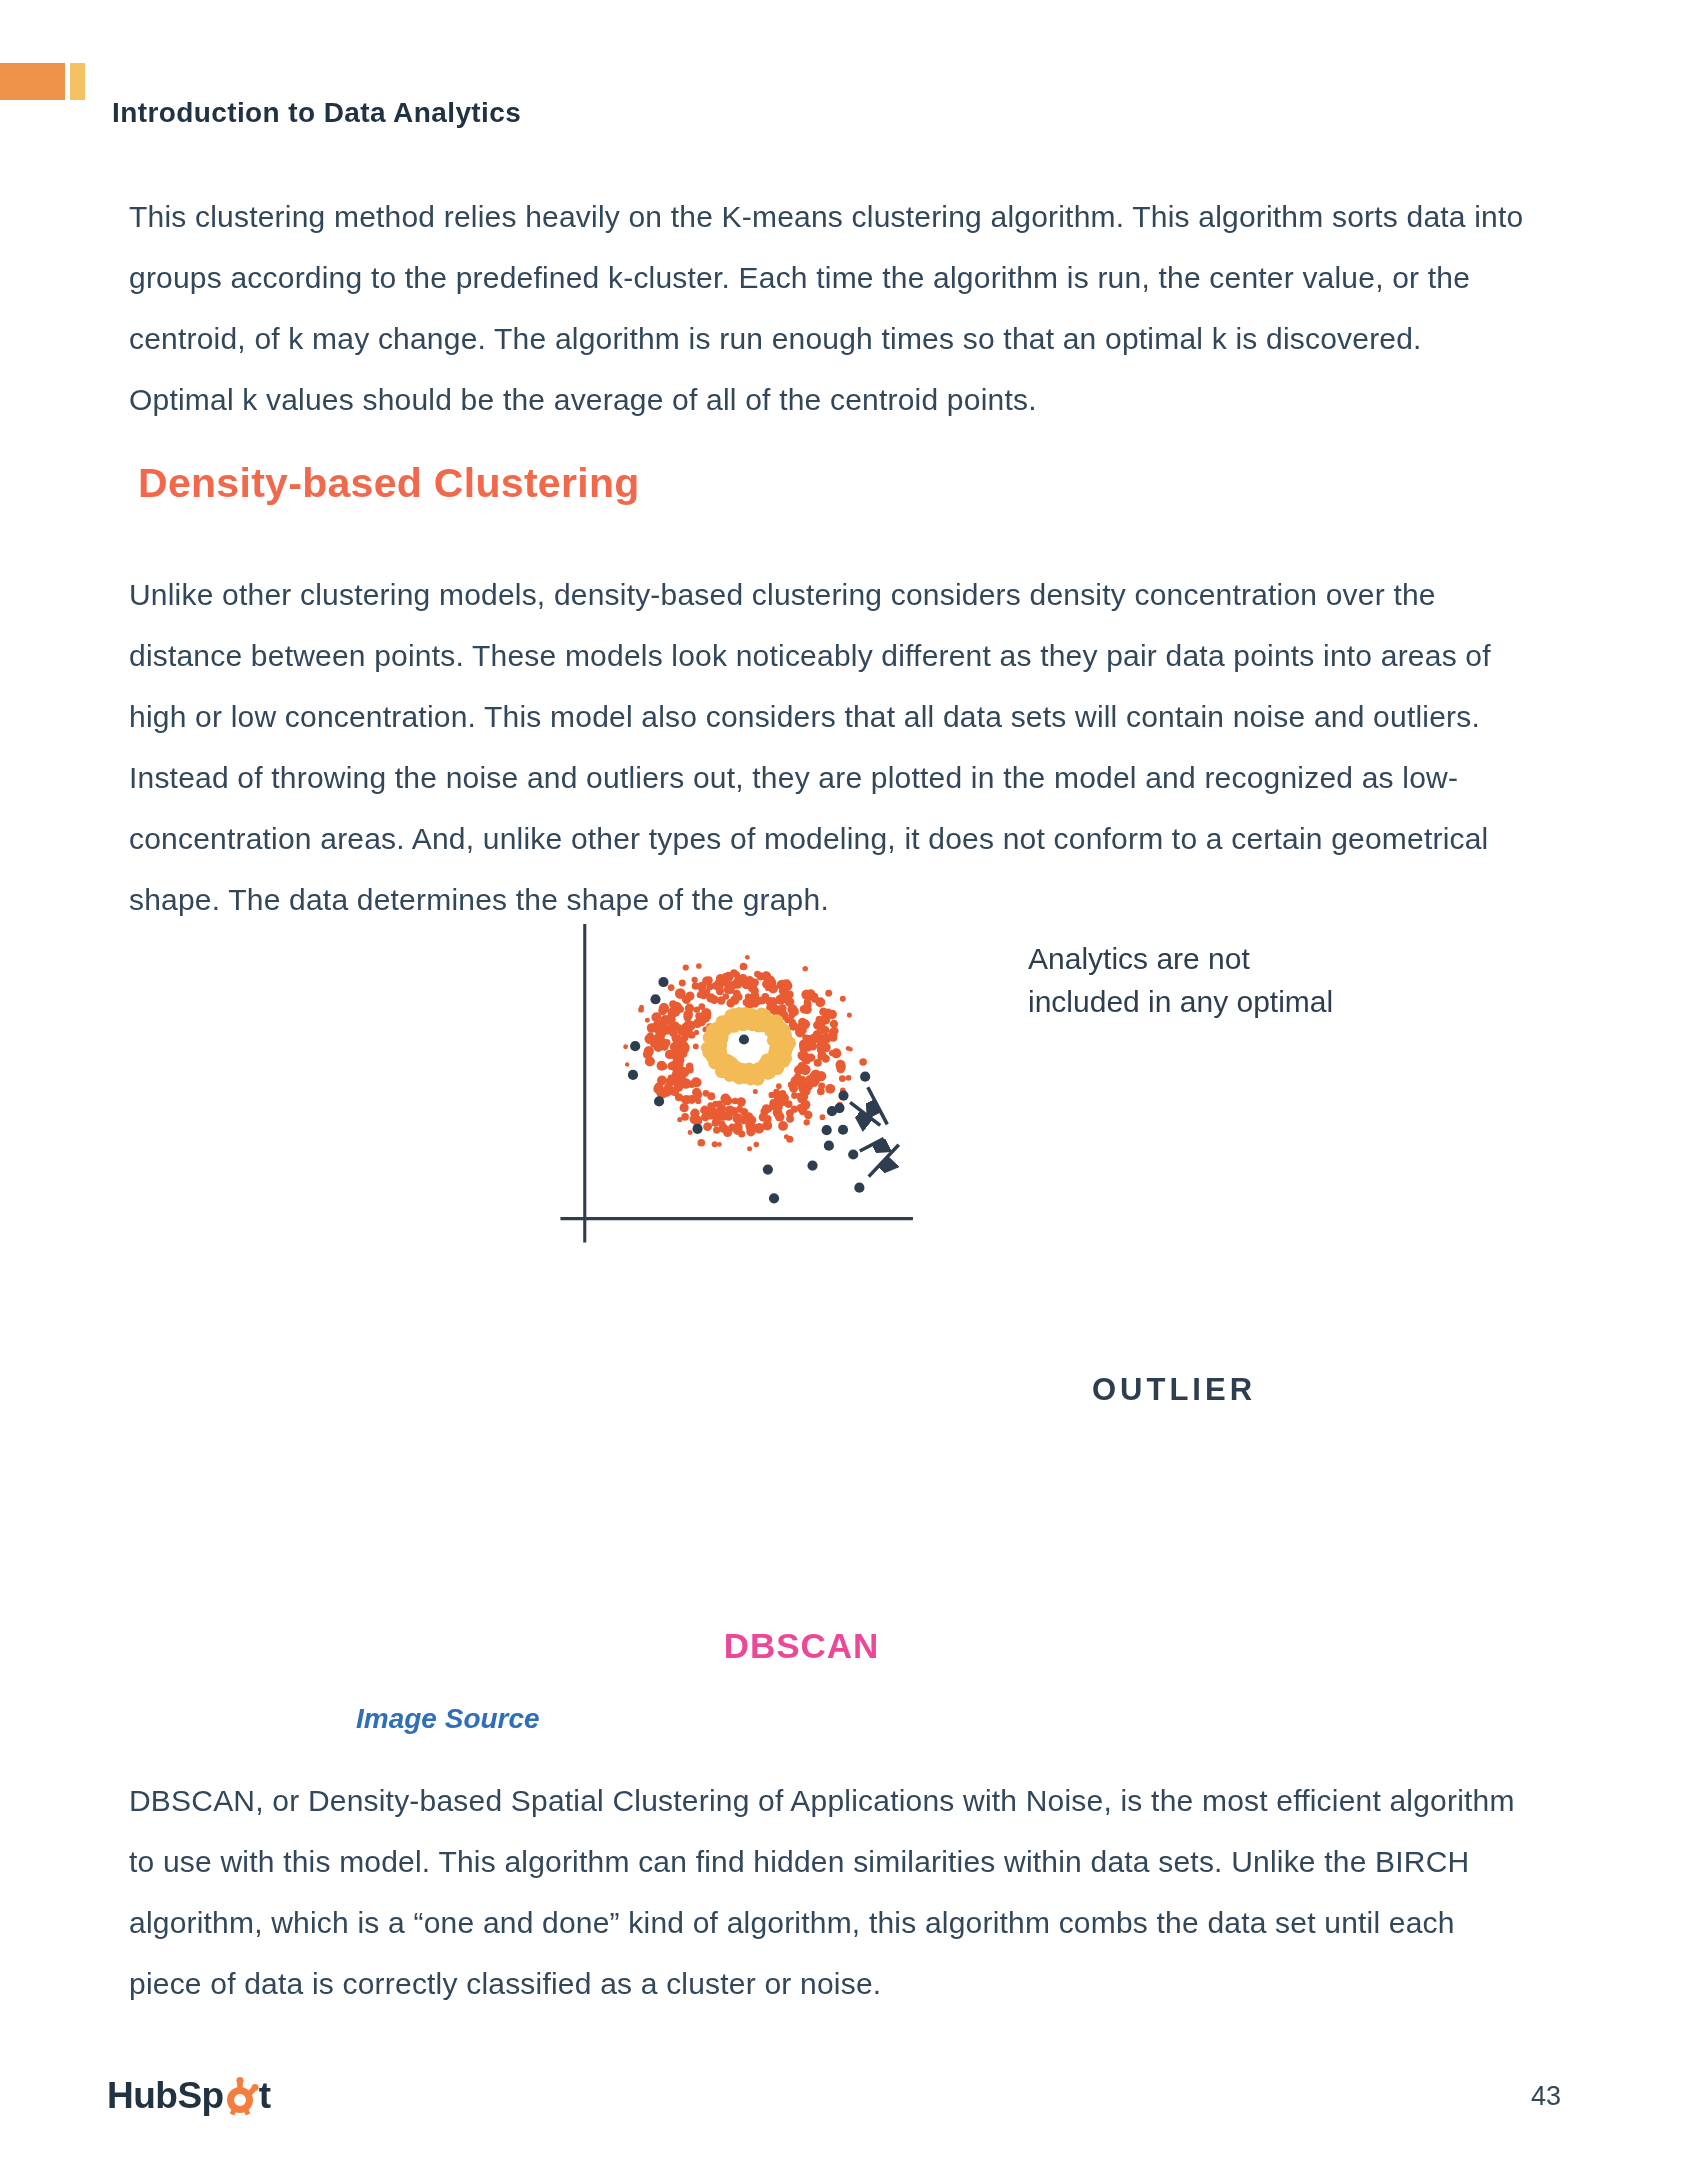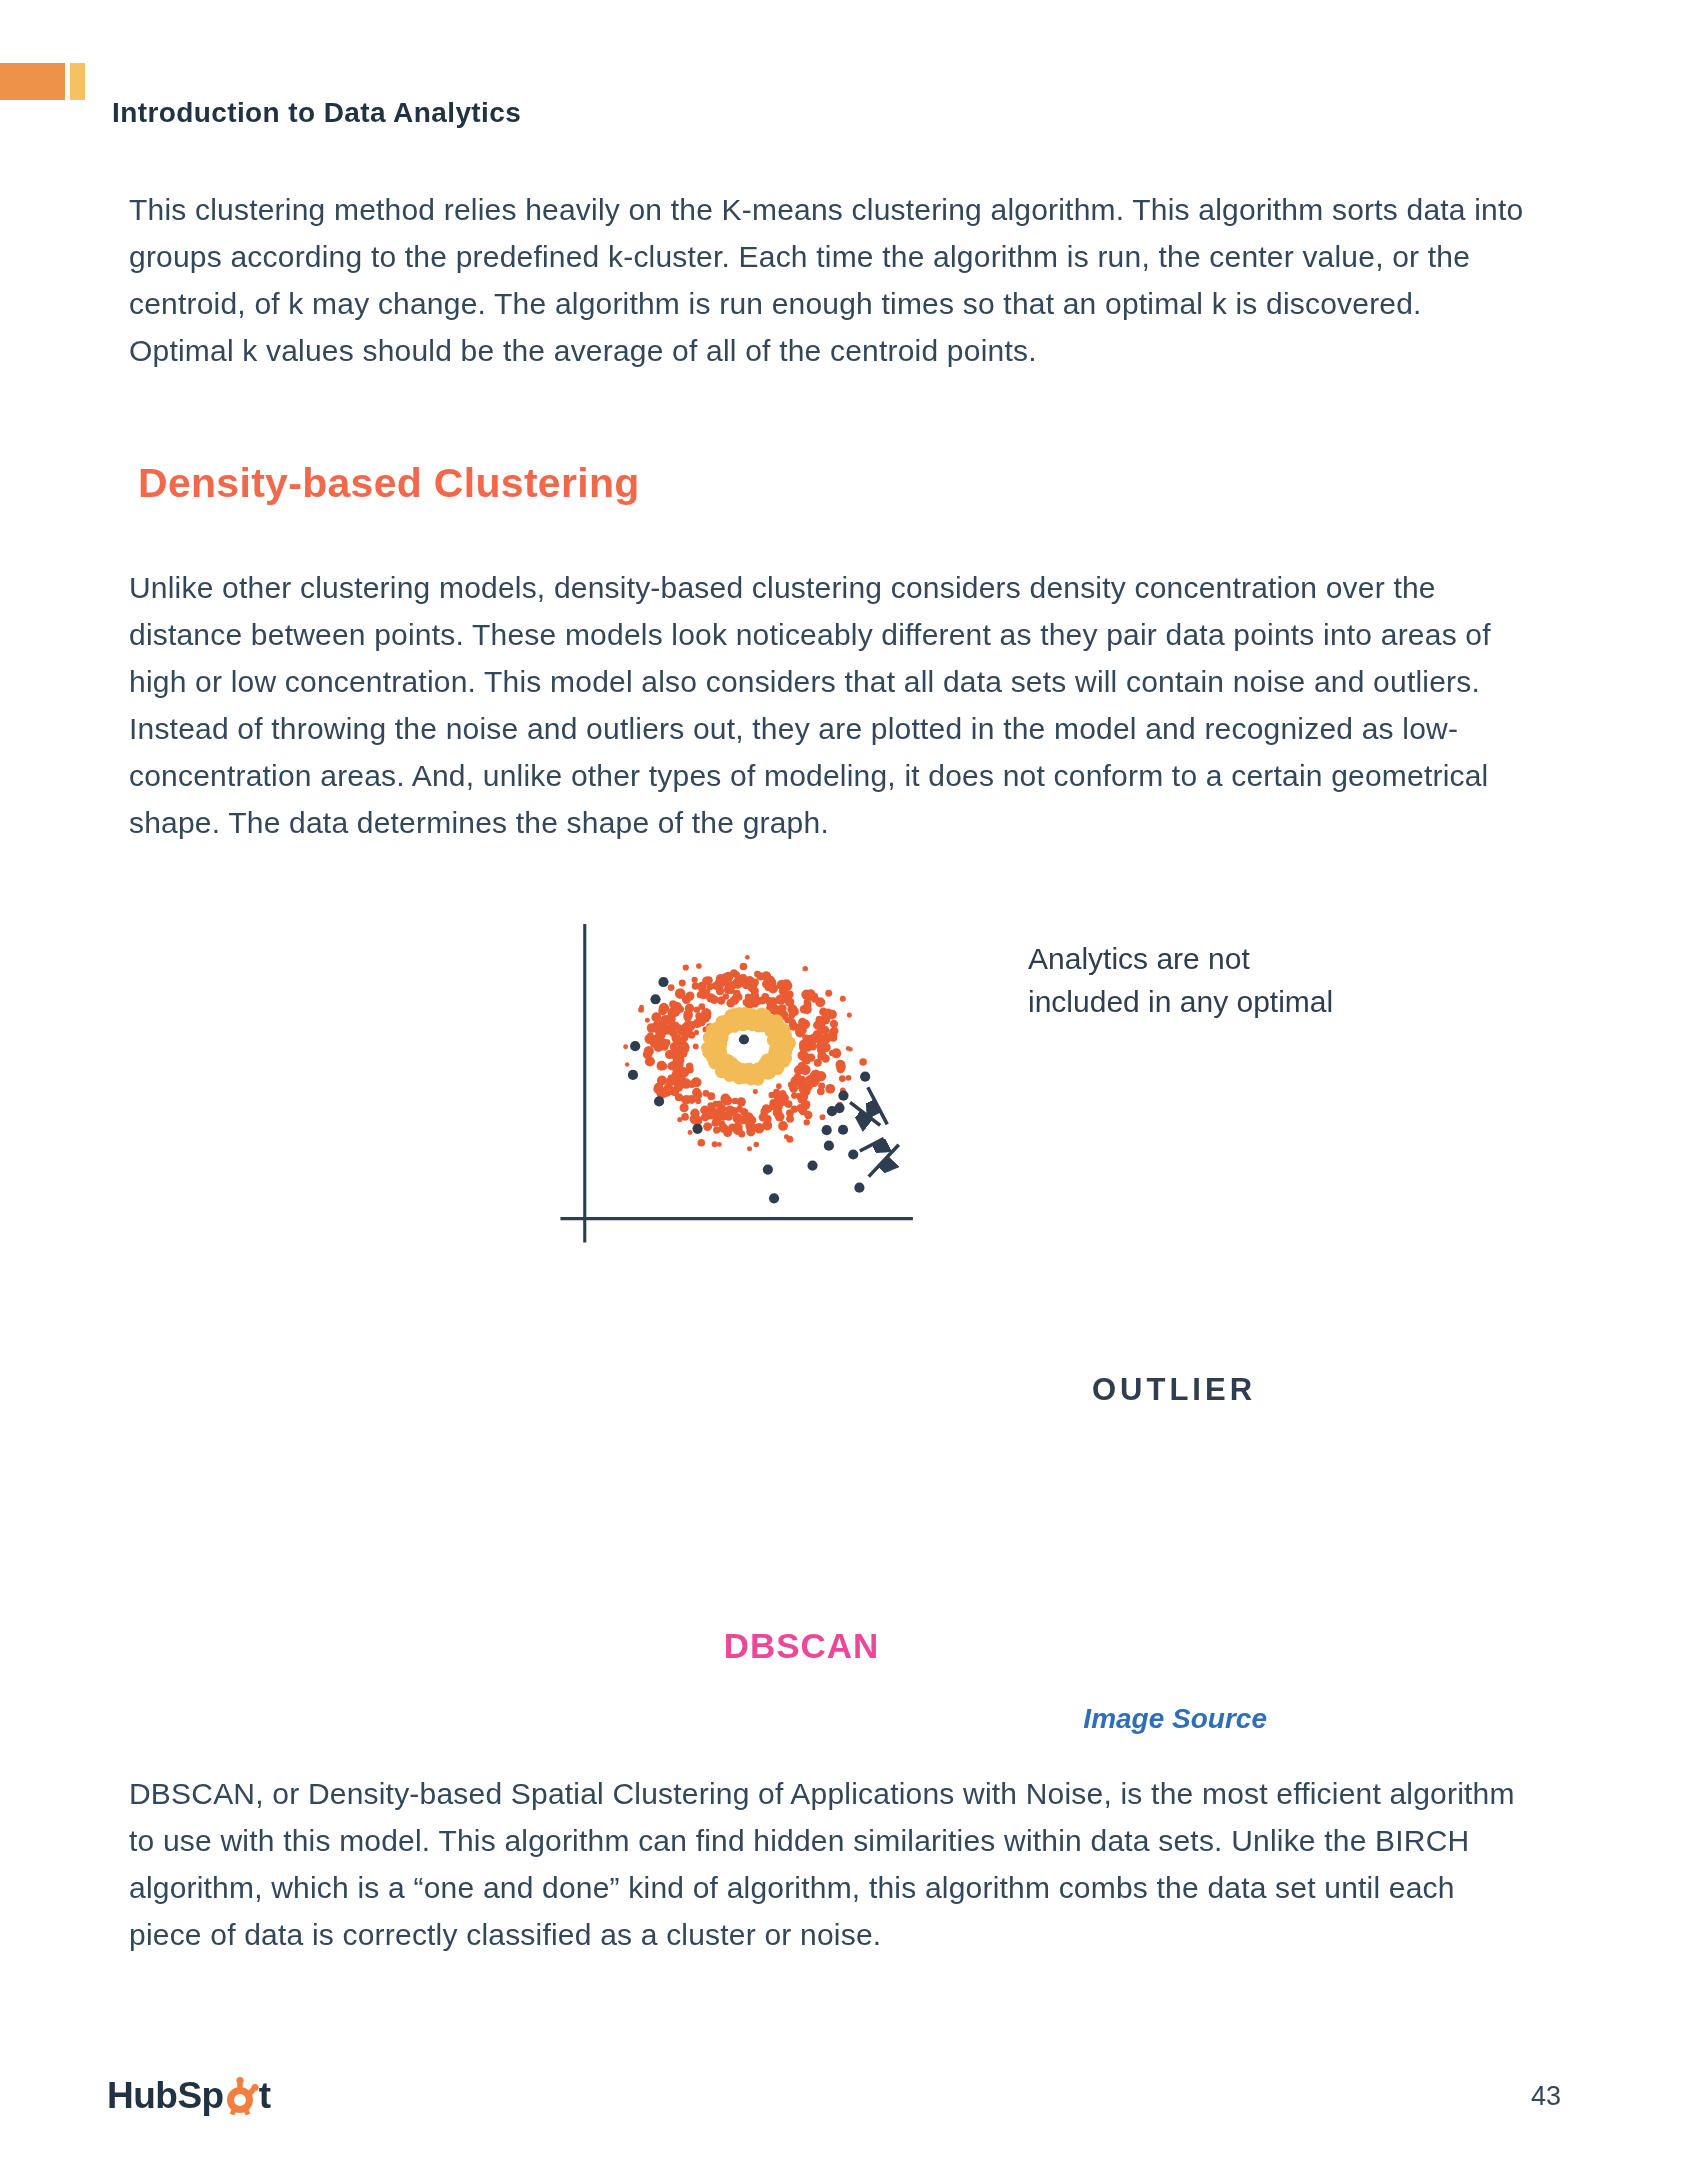--- a/index.html
+++ b/index.html
@@ -4,29 +4,29 @@
 <style>
   html,body{margin:0;padding:0;background:#ffffff;}
   .page{
     position:relative;width:1683px;height:2178px;background:#ffffff;
     font-family:"Liberation Sans",sans-serif;color:#33475b;overflow:hidden;
   }
   .abs{position:absolute;}
   .accent-orange{left:0;top:63px;width:65px;height:37px;background:#ef9249;}
   .accent-yellow{left:70px;top:63px;width:15px;height:37px;background:#f5c163;}
   .doc-title{left:112px;top:62px;font-size:28px;font-weight:bold;color:#213343;letter-spacing:0.4px;line-height:38px;margin-top:32px;}
-  .body-par{width:1398px;font-size:30px;line-height:47px;letter-spacing:0.2px;color:#33475b;}
+  .body-par{width:1398px;font-size:30px;line-height:61px;letter-spacing:0.2px;color:#33475b;}
   .p1{left:129px;top:186px;}
   .section-heading{left:129px;top:451px;font-size:41px;font-weight:bold;color:#f2684b;letter-spacing:0.3px;}
   .p2{left:129px;top:564px;}
   .figure-svg{left:356px;top:921px;}
   .fig-annotation{left:1028px;top:937px;font-size:30px;line-height:43px;color:#2e3d50;}
   .outlier-label{left:1092px;top:1372px;font-size:31px;font-weight:bold;letter-spacing:4px;color:#2e3d50;}
   .dbscan-label{left:356px;top:1626px;width:891px;text-align:center;font-size:35px;font-weight:bold;letter-spacing:1px;color:#ec4899;}
-  .image-source{left:376px;top:1703px;width:891px;text-align:right;}
+  .image-source{left:356px;top:1703px;width:891px;text-align:left;}
   .image-source a{font-size:28px;font-weight:bold;font-style:italic;color:#2f6fba;text-decoration:none;cursor:pointer;}
   .p3{left:129px;top:1770px;}
   .footer-logo{left:107px;top:2073px;display:flex;align-items:center;font-size:37px;font-weight:bold;color:#213343;letter-spacing:-0.5px;justify-content:center;}
   .footer-logo svg{margin:0 -1px;}
   .page-number{left:1531px;top:2081px;font-size:27px;color:#33475b;}
 </style>
 </head>
 <body>
 
 <div class="page">

